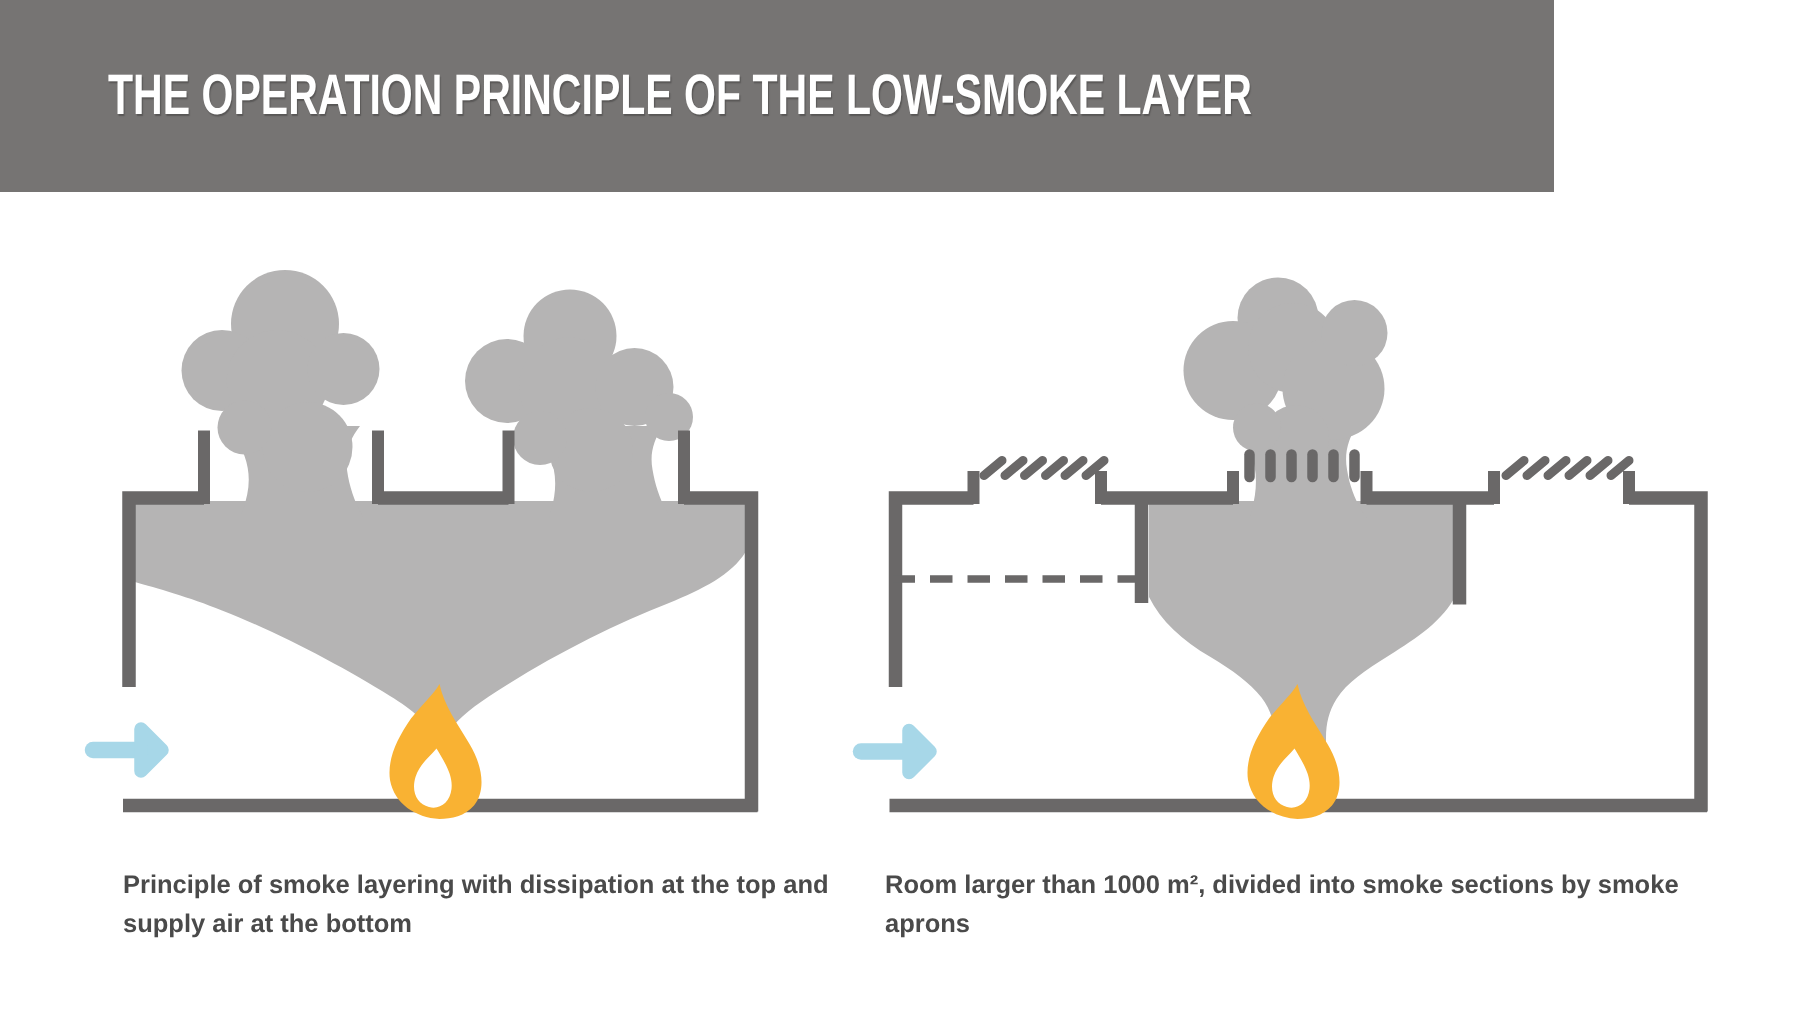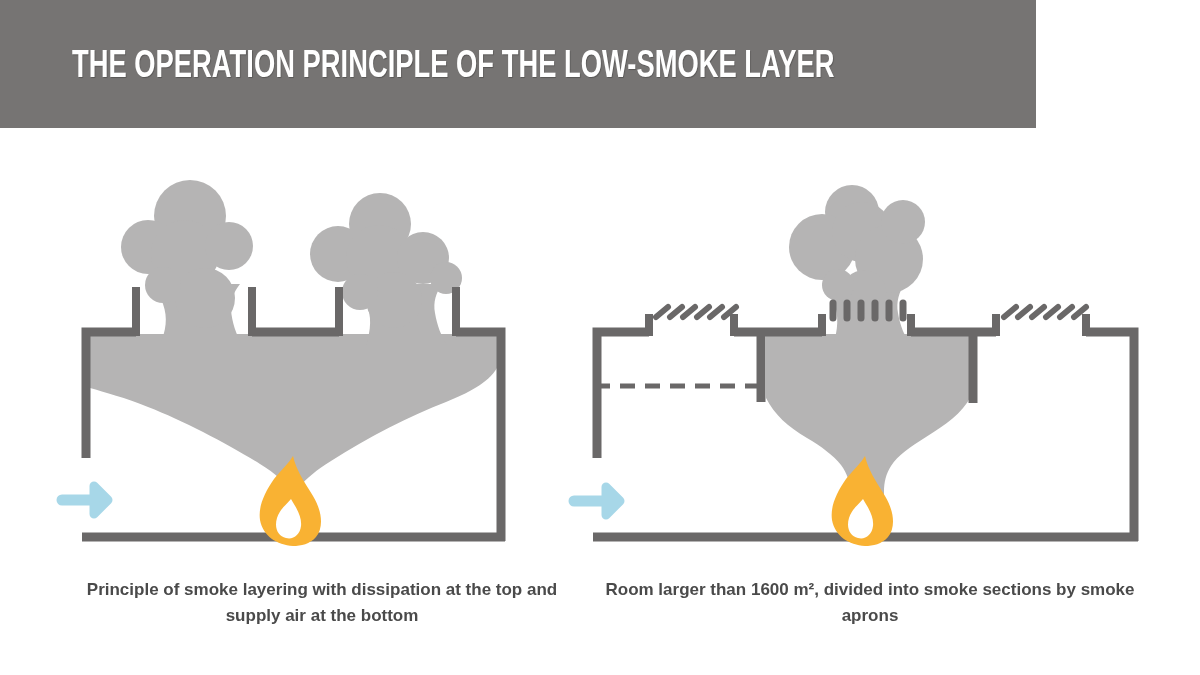--- a/index.html
+++ b/index.html
@@ -18,21 +18,21 @@
     transform:scaleX(0.72);transform-origin:left center;
     text-shadow:1px 1px 1px rgba(0,0,0,0.25);
   }
   .stage{position:absolute;left:0;top:128px;width:1200px;height:547px;background:var(--background,#fff);}
   figure{margin:0;}
   .fig-svg{position:absolute;}
   .fig-svg.left{left:40px;top:37px;width:515px;height:395px;}
   .fig-svg.right{left:555px;top:37px;width:600px;height:395px;}
   figcaption{
     position:absolute;top:449px;
-    font-size:17px;line-height:26px;font-weight:700;color:var(--caption,#4a4a4a);text-align:center;
+    font-size:17px;line-height:26px;font-weight:700;color:var(--caption,#4a4a4a);
   }
   figcaption.left{left:82px;width:480px;}
   figcaption.right{left:590px;width:560px;}
 </style>
 </head>
 <body>
 
 <header class="topbar">
   <h1>THE OPERATION PRINCIPLE OF THE LOW-SMOKE LAYER</h1>
 </header>
@@ -168,16 +168,16 @@
           C 282,469 289,463 293,456 Z"></path>
         <path fill="var(--flame-core)" d="M 291,499 C 297,509 302,517 301,526 C 300,535 293,540 286,538
           C 278,536 274,528 277,518 C 280,509 286,505 291,499 Z"></path>
       </g>
 
       <g>
         <line x1="574" y1="501" x2="604" y2="501" stroke="var(--arrow)" stroke-width="11" stroke-linecap="round"></line>
         <path d="M 606,487 L 620,501 L 606,515 Z" fill="var(--arrow)" stroke="var(--arrow)" stroke-width="9" stroke-linejoin="round"></path>
       </g>
     </svg>
-    <figcaption class="right">Room larger than 1600 m², divided into smoke sections by smoke aprons</figcaption>
+    <figcaption class="right">Room larger than 1000 m², divided into smoke sections by smoke aprons</figcaption>
   </figure>
 
 </div>
 
 </body></html>

